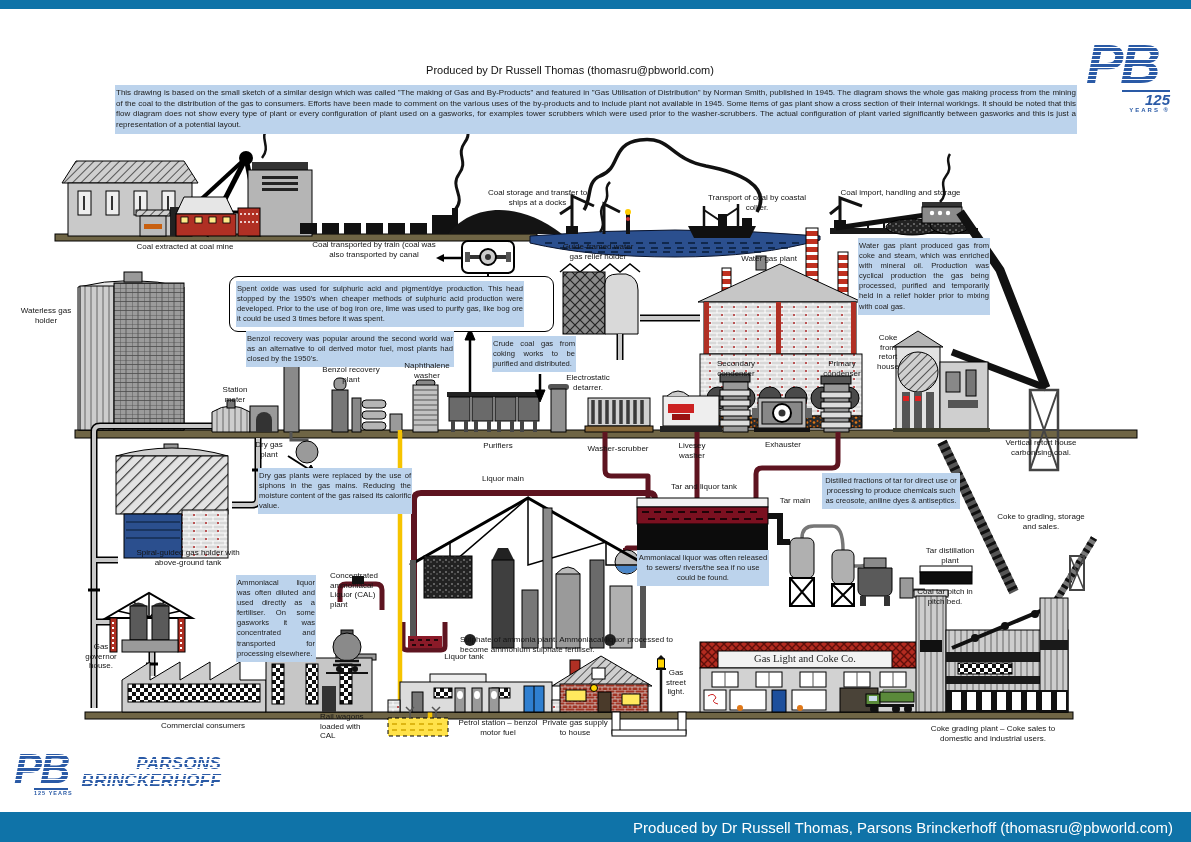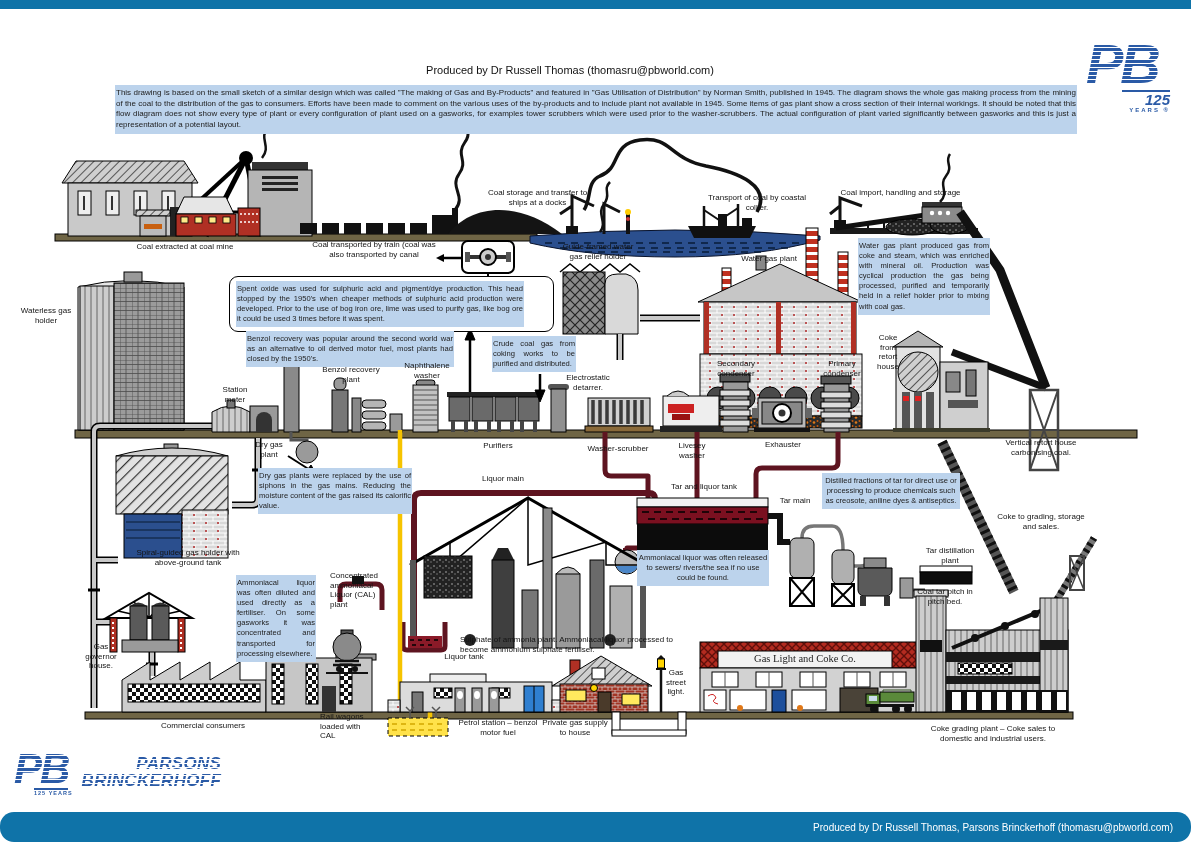--- a/index.html
+++ b/index.html
@@ -1,21 +1,21 @@
 <!DOCTYPE html>
 <html style="--bar-blue: #0f73a8; --note-blue: #bcd3ec; --pb-blue: #2a5aa6; --maroon: #5e1420; --pipe-yellow: #f6c400; --sea-blue: #2b4f8e;"><head>
 <meta charset="utf-8">
 <style>
   html,body { margin:0; padding:0; background:#fff; }
   .page { position:relative; width:1191px; height:842px; background:#fff; overflow:hidden;
           font-family:"Liberation Sans", sans-serif; color:#1a1a1a; }
   .topbar { position:absolute; left:0; top:0; width:1191px; height:9px; background:var(--bar-blue,#0f73a8); }
   .bottombar { position:absolute; left:0; top:812px; width:1191px; height:30px; background:var(--bar-blue,#0f73a8);
-               color:#fff; font-size:10px; display:flex; align-items:center; justify-content:flex-end;
-               padding-right:18px; box-sizing:border-box;border-radius:14px; }
+               color:#fff; font-size:15px; display:flex; align-items:center; justify-content:flex-end;
+               padding-right:18px; box-sizing:border-box; }
   .title { position:absolute; top:44px; left:0; width:1140px; text-align:center; font-size:15.5px; color:#7f1d1d;margin-top:46px; }
   .subtitle { position:absolute; top:64px; left:0; width:1140px; text-align:center; font-size:11px; color:#111; }
   .note { position:absolute; background:var(--note-blue,#bcd3ec); color:#222; font-size:7.6px; line-height:1.33;
           padding:3px 1px; text-align:justify; box-sizing:border-box; }
   .note.center { text-align:center; }
   .callout { position:absolute; border:1.6px solid #000; border-radius:9px; background:#fff; }
   .lbl { position:absolute; font-size:8px; line-height:1.2; color:#141414; text-align:center; }
   .lbl.left { text-align:left; }
   .sign { position:absolute; font-family:"Liberation Serif", serif; font-size:10.5px; color:#222; text-align:center; }
   svg.scene { position:absolute; left:0; top:0; }

